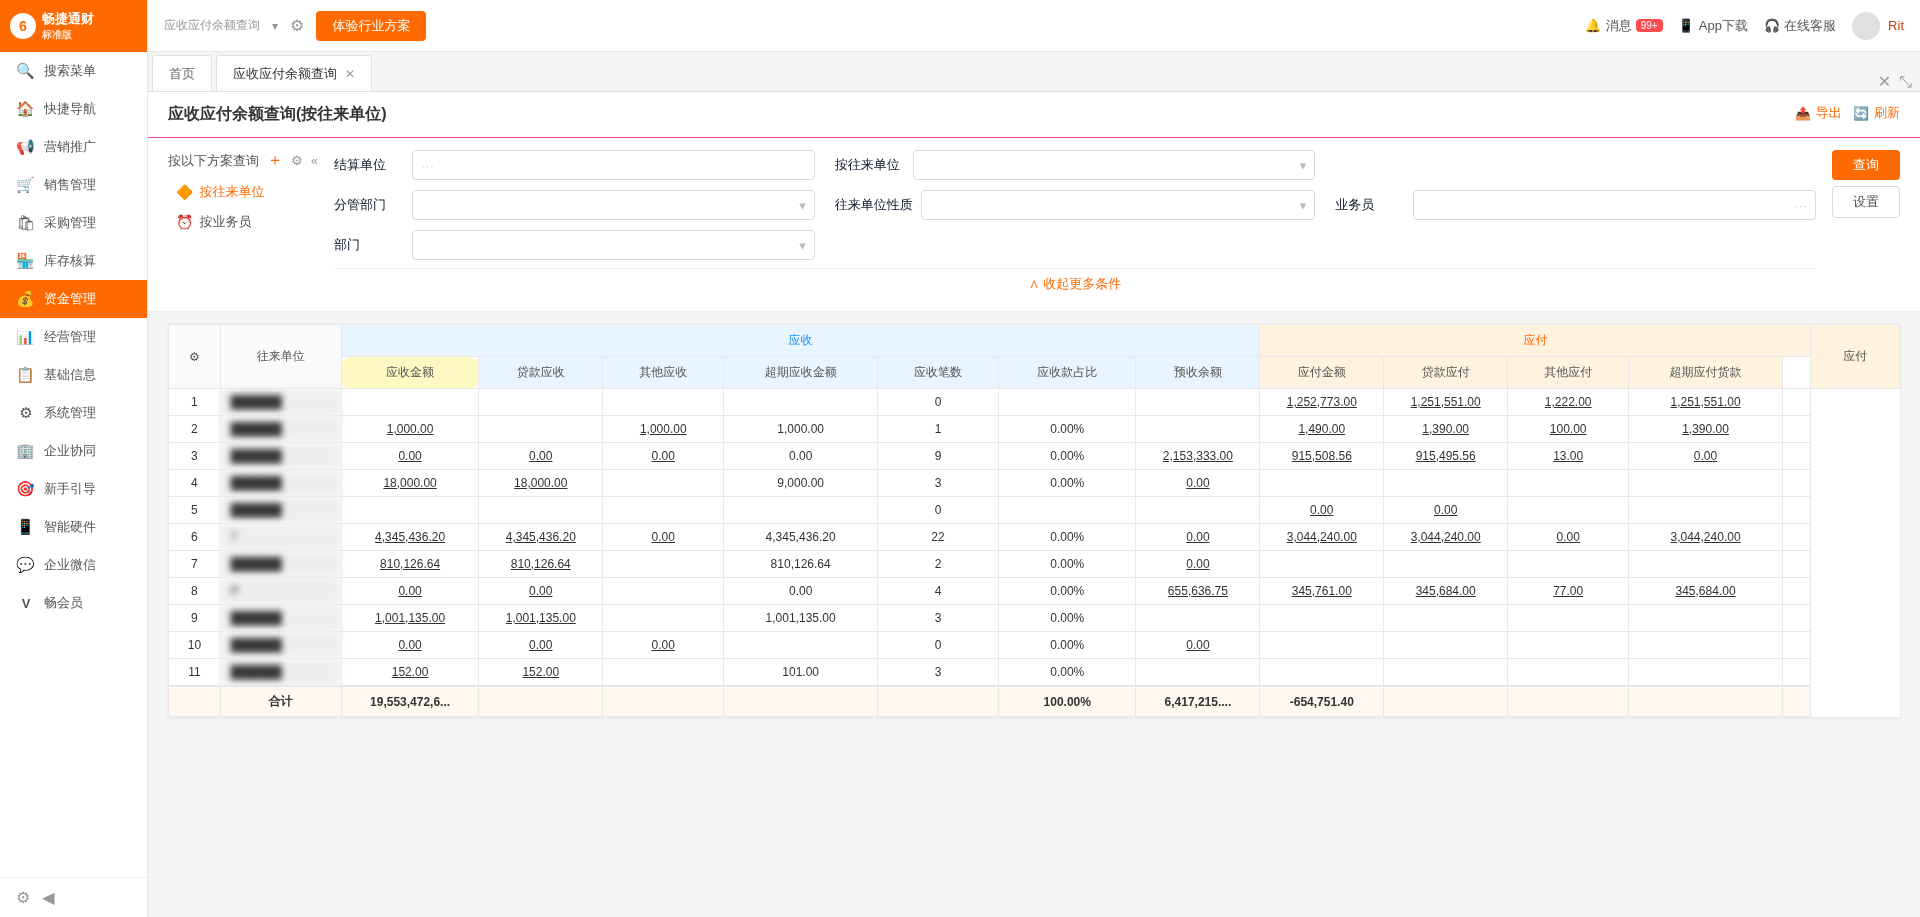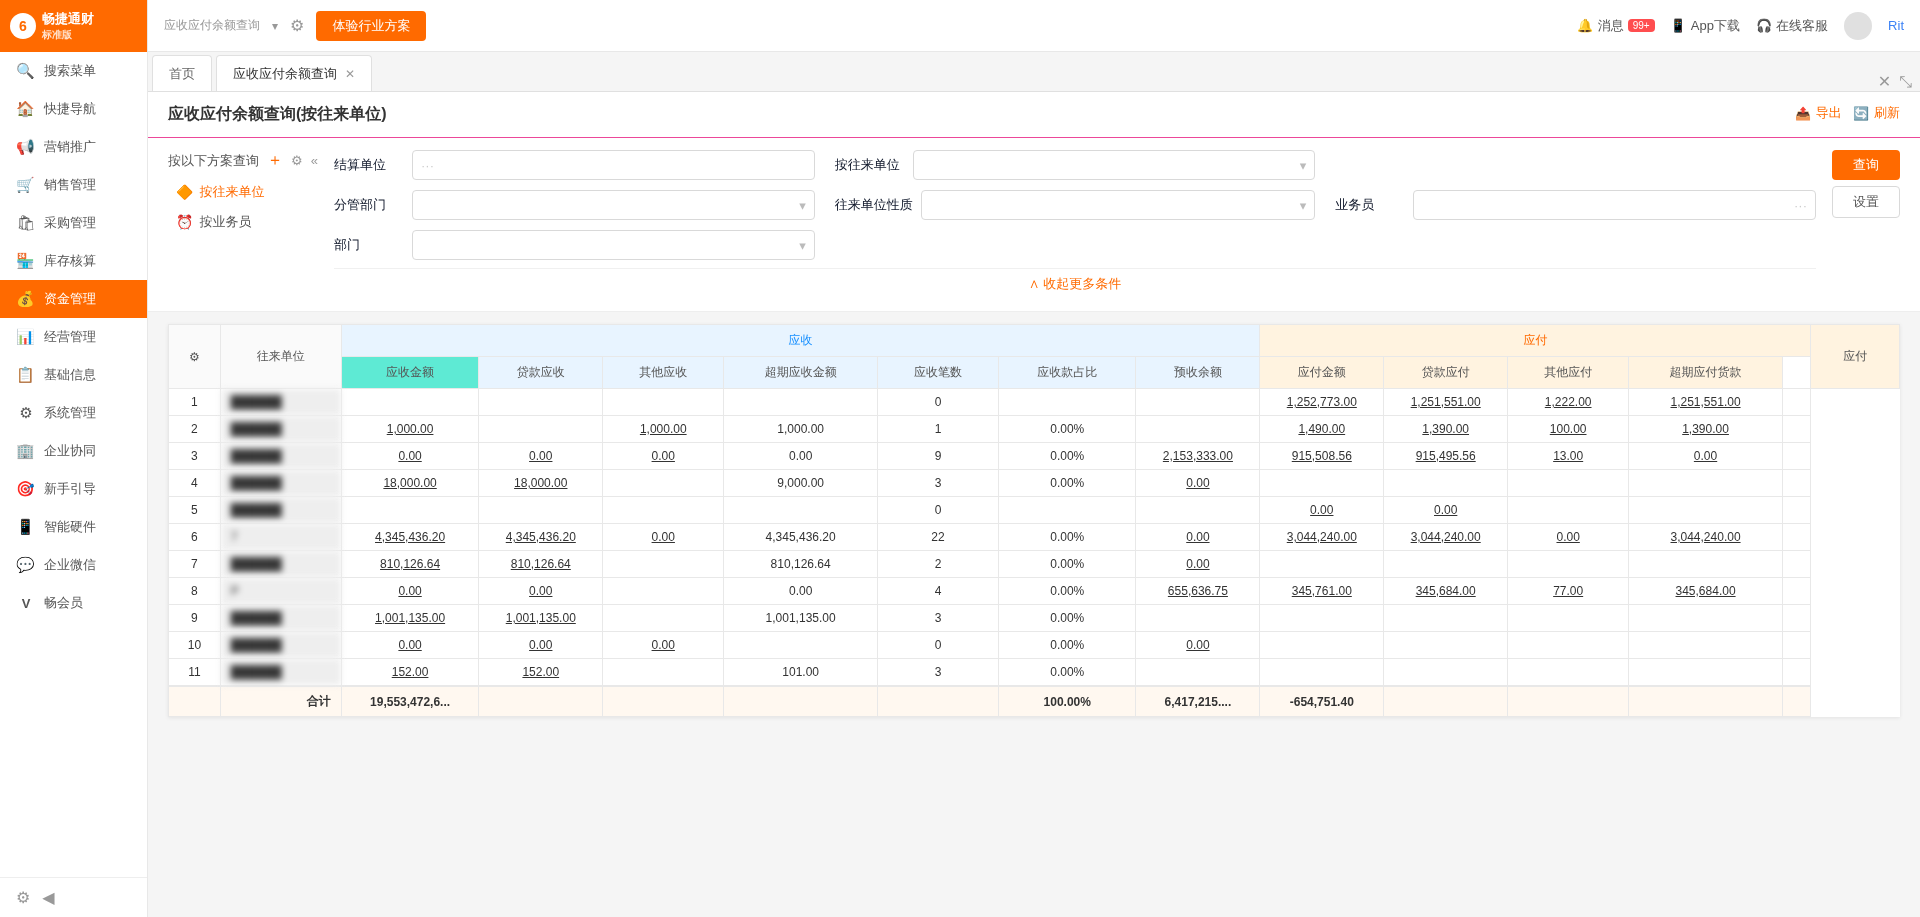--- a/index.html
+++ b/index.html
@@ -38,21 +38,21 @@
     .header-gear { font-size: 16px; color: #999; cursor: pointer; }
     .header-btn-orange {
       background: #ff6a00; color: #fff; border: none; border-radius: 4px;
       padding: 6px 16px; font-size: 13px; cursor: pointer;
     }
     .header-right { margin-left: auto; display: flex; align-items: center; gap: 16px; }
     .header-msg { display: flex; align-items: center; gap: 4px; cursor: pointer; color: #555; font-size: 13px; }
     .badge { background: #ff4d4f; color: #fff; font-size: 10px; border-radius: 4px; padding: 1px 5px; }
     .header-app { display: flex; align-items: center; gap: 4px; cursor: pointer; color: #555; font-size: 13px; }
     .header-service { display: flex; align-items: center; gap: 4px; cursor: pointer; color: #555; font-size: 13px; }
-    .header-user { display: flex; align-items: center; gap: 16px; cursor: pointer; color: #3b82f6; font-size: 13px; }
+    .header-user { display: flex; align-items: center; gap: 8px; cursor: pointer; color: #c2410c; font-size: 13px; }
     .header-user-avatar { width: 28px; height: 28px; background: #ddd; border-radius: 50%; }
 
     
     .tabs {
       position: fixed; left: 148px; top: 52px; right: 0; height: 40px;
       background: #f5f5f5; border-bottom: 1px solid #e0e0e0;
       display: flex; align-items: flex-end; z-index: 99;
     }
     .tab {
       height: 36px; padding: 0 16px; display: flex; align-items: center; gap: 8px;
@@ -363,21 +363,21 @@
         <tr>
           <th rowspan="2" class="col-settings">
             <span>⚙</span>
           </th>
           <th rowspan="2">往来单位</th>
           <th colspan="7" style="background:#e8f4ff;color:#1890ff;">应收</th>
           <th colspan="5" style="background:#fff3e0;color:#ff6a00;">应付</th>
           <th rowspan="2" style="background:#fff3e0;">应付</th>
         </tr>
         <tr>
-          <th style="background:#5eead4;">应收金额</th>
+          <th style="background:#fef9c3;border-radius:10px;">应收金额</th>
           <th style="background:#e8f4ff;">贷款应收</th>
           <th style="background:#e8f4ff;">其他应收</th>
           <th style="background:#e8f4ff;">超期应收金额</th>
           <th style="background:#e8f4ff;">应收笔数</th>
           <th style="background:#e8f4ff;">应收款占比</th>
           <th style="background:#e8f4ff;">预收余额</th>
           <th style="background:#fff3e0;">应付金额</th>
           <th style="background:#fff3e0;">贷款应付</th>
           <th style="background:#fff3e0;">其他应付</th>
           <th style="background:#fff3e0;">超期应付货款</th>
@@ -557,21 +557,21 @@
             <td class="cell-num"></td>
             <td class="cell-num"></td>
             <td class="cell-num"></td>
             <td class="cell-num"></td>
             <td class="cell-num"></td>
           </tr>
         </tbody>
       <tfoot>
         <tr class="table-footer">
           <td></td>
-          <td style="text-align:right;font-weight:bold;">合计</td>
+          <td style="text-align:center;font-weight:bold;">合计</td>
           <td class="cell-num">19,553,472,6...</td>
           <td></td>
           <td></td>
           <td></td>
           <td></td>
           <td class="cell-num">100.00%</td>
           <td class="cell-num">6,417,215....</td>
           <td class="cell-num neg">-654,751.40</td>
           <td></td>
           <td></td>

